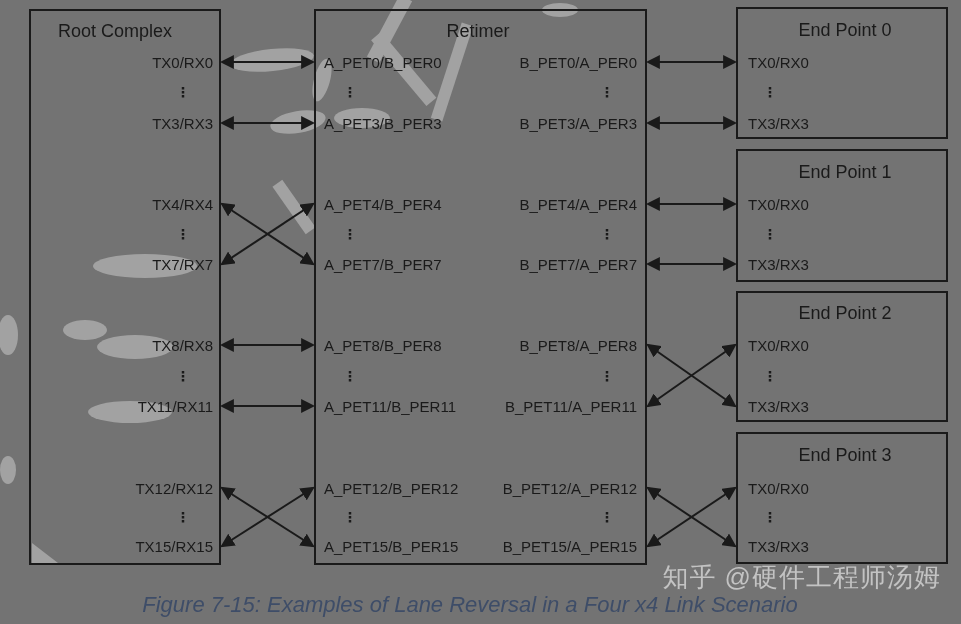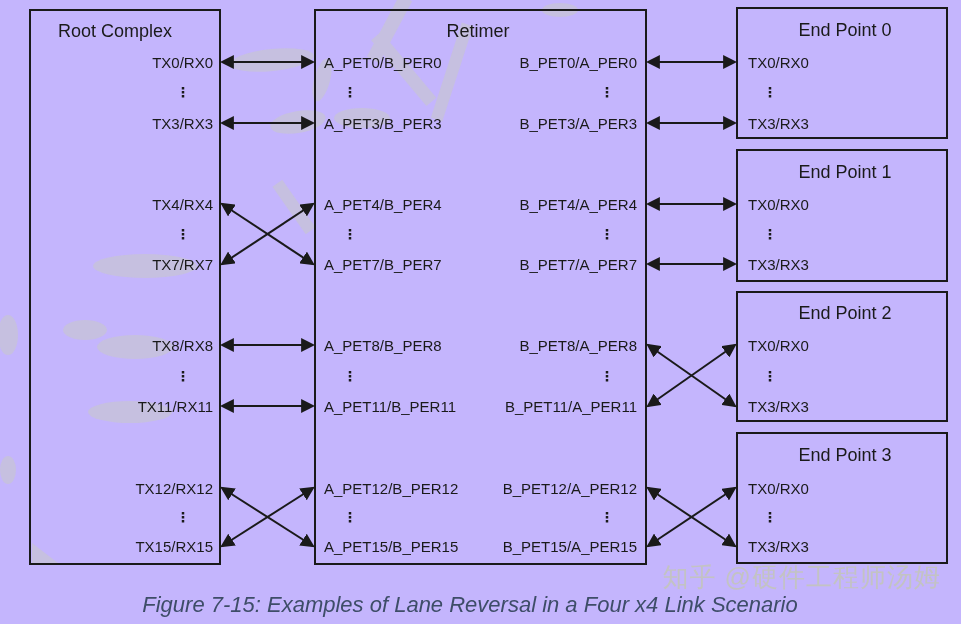--- a/index.html
+++ b/index.html
@@ -1,16 +1,16 @@
 <!DOCTYPE html>
 <html><head>
 <meta charset="utf-8">
 <style>
   html,body{margin:0;padding:0;background:#ffffff;}
-  .stage{position:relative;width:961px;height:624px;background:#c4b5fd;overflow:hidden;
+  .stage{position:relative;width:961px;height:624px;background:#737373;overflow:hidden;
          font-family:"Liberation Sans","DejaVu Sans",sans-serif;}
   svg{display:block;}
   .box{fill:none;stroke:#1a1a1a;stroke-width:2px;}
   .arrow{stroke:#1a1a1a;stroke-width:2px;}
   text{fill:#1a1a1a;font-family:"Liberation Sans","DejaVu Sans",sans-serif;}
   .t-title{font-size:18px;}
   .t-port{font-size:15px;}
   .t-dots{font-size:14px;font-weight:bold;}
   .t-caption{font-size:22px;font-style:italic;fill:#3e4d68;}
   .t-wm{font-size:26px;fill:#c3c3c3;letter-spacing:1px;}

